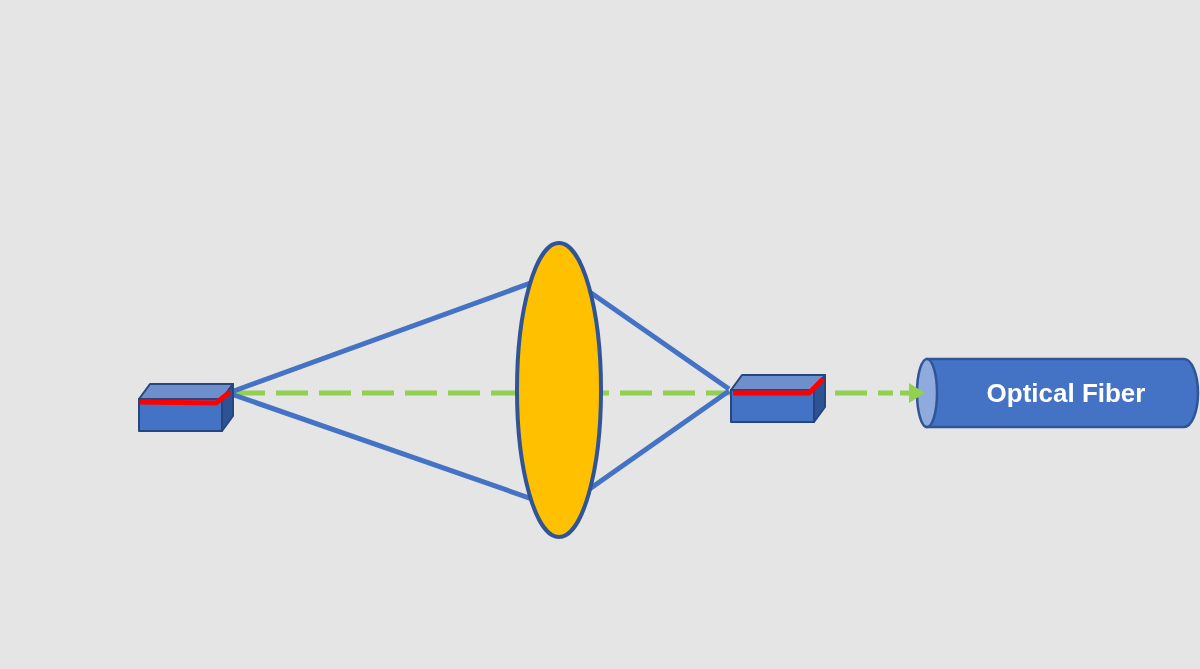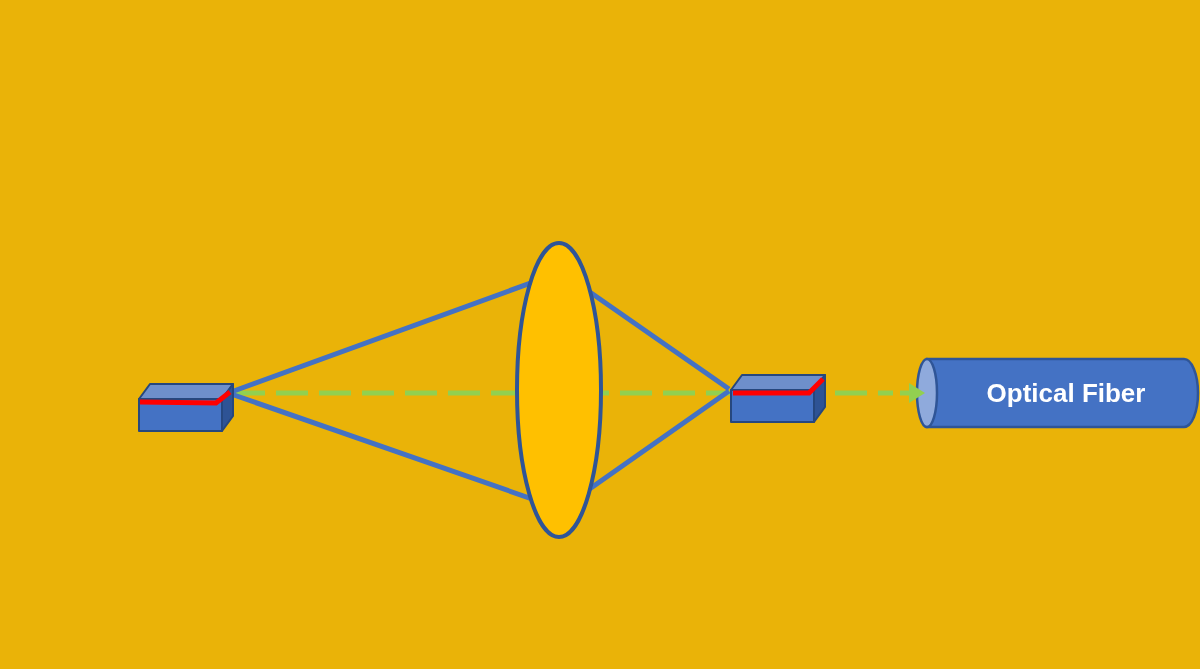--- a/index.html
+++ b/index.html
@@ -18,21 +18,21 @@
   svg text.fiber-label {
     font-family: "Liberation Sans", "DejaVu Sans", sans-serif;
     font-size: 26px;
     font-weight: bold;
     text-anchor: middle;
   }
 </style>
 </head>
 <body>
 
-<div id="stage" style="background: #eab308;">
+<div id="stage" style="background: #e5e5e5;">
   <svg width="1200" height="669" viewBox="0 0 1200 669">
 
     <line x1="233" y1="393" x2="893" y2="393" stroke-width="5" stroke-dasharray="32 11" fill="none" stroke="#92D050"></line>
 
     <polyline points="231,392 561,272 729,389" stroke-width="5" fill="none" stroke-linejoin="round" stroke="#4472C4"></polyline>
     <polyline points="231,394 561,509 729,391" stroke-width="5" fill="none" stroke-linejoin="round" stroke="#4472C4"></polyline>
 
     <ellipse cx="559" cy="390" rx="42" ry="147" stroke-width="4" fill="#FFC000" stroke="#2F5597"></ellipse>
 
     <g>

